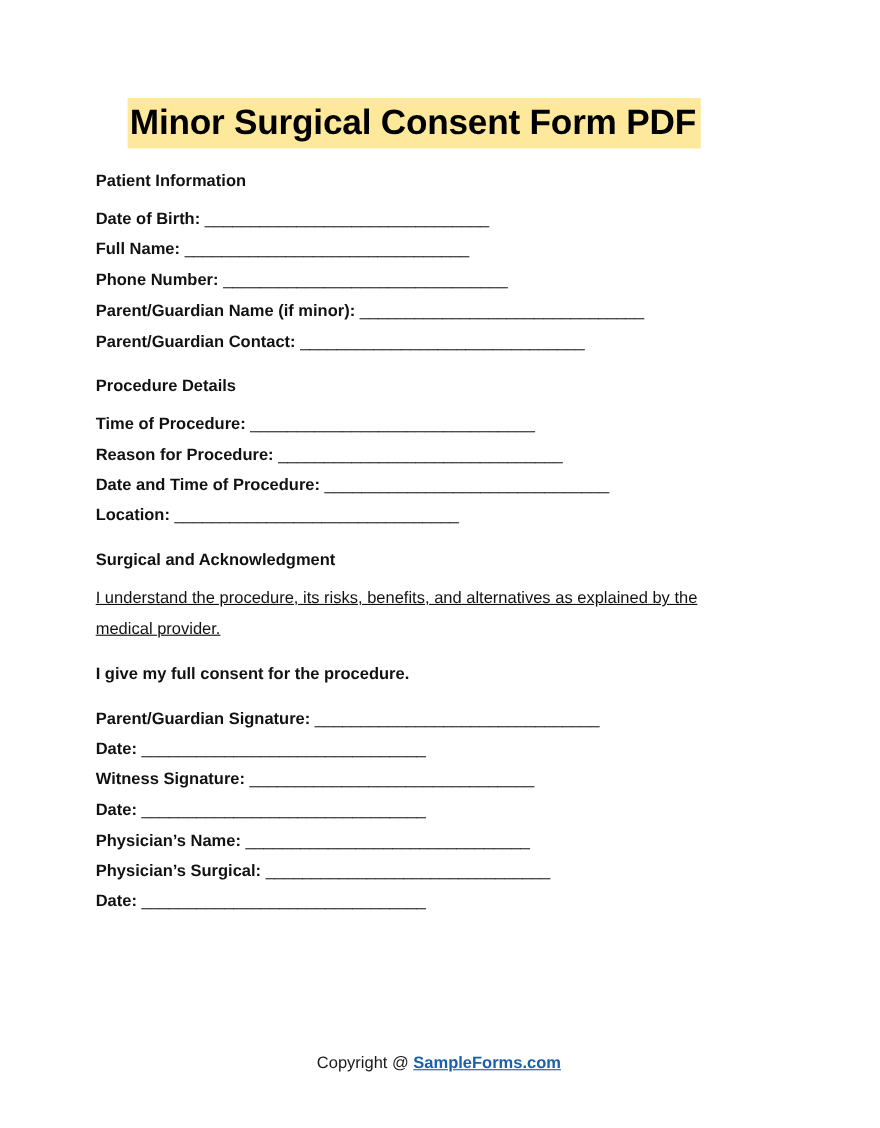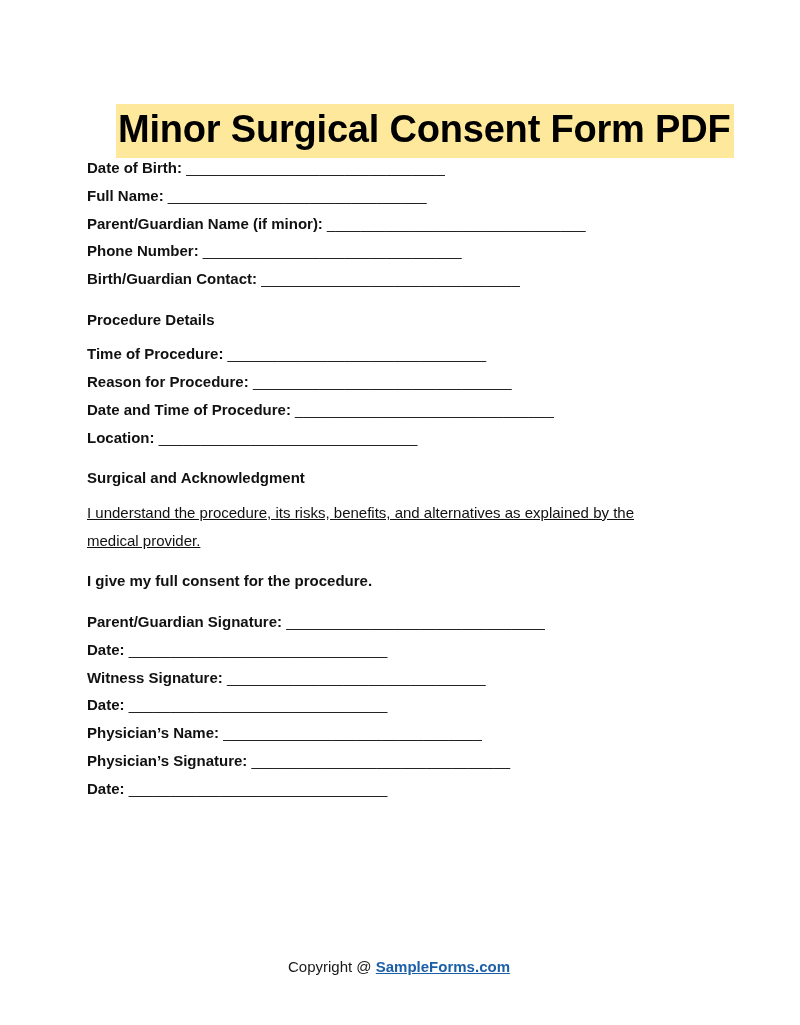--- a/index.html
+++ b/index.html
@@ -19,23 +19,23 @@
   .page {
     position: relative;
     width: 800px;
     height: 1025px;
     box-sizing: border-box;
   }
 
   .doc-title {
     position: absolute;
     left: 116px;
-    top: 79px;
+    top: 68px;
     background: #fde89b;
-    font-size: 38px;
+    font-size: 32px;
     font-weight: bold;
     letter-spacing: -0.2px;
     color: #000000;
     padding: 2px 4px 4px 2px;
     line-height: 1.25;
     white-space: nowrap;
   }
 
   .content {
     position: absolute;
@@ -117,39 +117,40 @@
 </style>
 </head>
 <body>
 
 <div class="page">
 
   <h1 class="doc-title">Minor Surgical Consent Form PDF</h1>
 
   <div class="content">
 
+    <div class="section-heading">Patient Information</div>
 
     <div class="field-line">
       <span class="field-label">Date of Birth:</span>
       <span class="field-blank">_______________________________</span>
     </div>
     <div class="field-line">
       <span class="field-label">Full Name:</span>
       <span class="field-blank">_______________________________</span>
     </div>
     <div class="field-line">
+      <span class="field-label">Phone Number:</span>
+      <span class="field-blank">_______________________________</span>
+    </div>
+    <div class="field-line">
       <span class="field-label">Parent/Guardian Name (if minor):</span>
       <span class="field-blank">_______________________________</span>
     </div>
     <div class="field-line">
-      <span class="field-label">Phone Number:</span>
-      <span class="field-blank">_______________________________</span>
-    </div>
-    <div class="field-line">
-      <span class="field-label">Birth/Guardian Contact:</span>
+      <span class="field-label">Parent/Guardian Contact:</span>
       <span class="field-blank">_______________________________</span>
     </div>
 
     <div class="gap"></div>
 
     <div class="section-heading">Procedure Details</div>
 
     <div class="field-line">
       <span class="field-label">Time of Procedure:</span>
       <span class="field-blank">_______________________________</span>
@@ -193,21 +194,21 @@
     </div>
     <div class="field-line">
       <span class="field-label">Date:</span>
       <span class="field-blank">_______________________________</span>
     </div>
     <div class="field-line">
       <span class="field-label">Physician’s Name:</span>
       <span class="field-blank">_______________________________</span>
     </div>
     <div class="field-line">
-      <span class="field-label">Physician’s Signature:</span>
+      <span class="field-label">Physician’s Surgical:</span>
       <span class="field-blank">_______________________________</span>
     </div>
     <div class="field-line">
       <span class="field-label">Date:</span>
       <span class="field-blank">_______________________________</span>
     </div>
 
   </div>
 
   <div class="footer">

